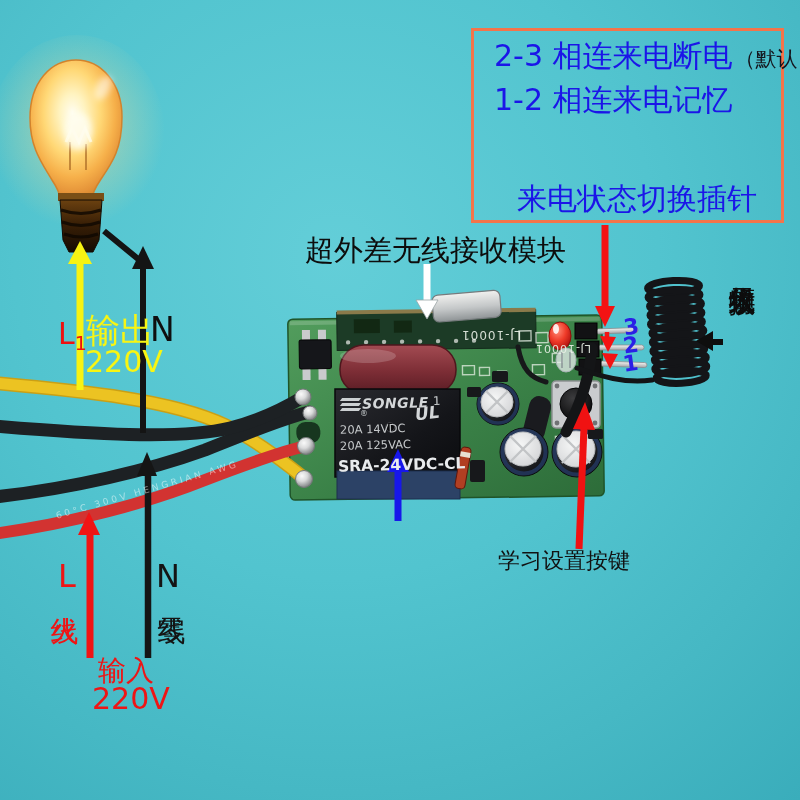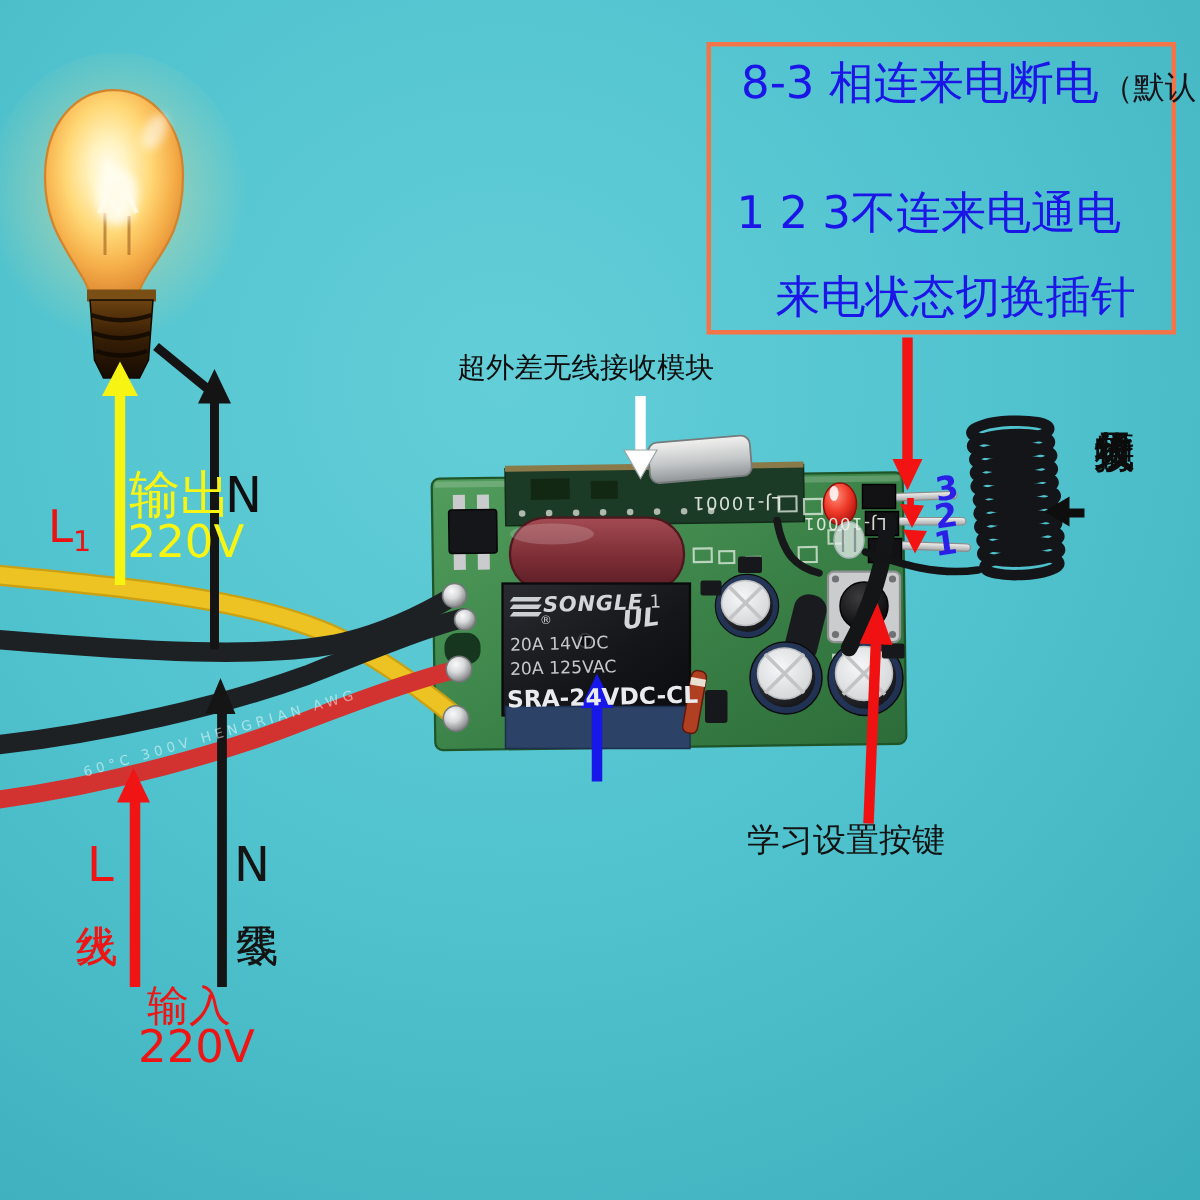--- a/index.html
+++ b/index.html
@@ -313,37 +313,37 @@
 
       <g>
         <line x1="723" y1="342" x2="710" y2="342" stroke="#0e0e0e" stroke-width="6"></line>
         <polygon points="696,341 713,331 713,351" fill="#0e0e0e"></polygon>
       </g>
     </g>
   </svg>
 
   <div class="jbox">
     <div class="ln" style="top:10px;">
-      <span>8-3 相连来电断电</span><span class="note">（默认）</span>
+      <span>2-3 相连来电断电</span><span class="note">（默认）</span>
     </div>
-    <div class="ln" style="top:97px;left:17px;">1 2 3不连来电通电</div>
+    <div class="ln" style="top:54px;">1-2 相连来电记忆</div>
     <div class="ln" style="top:153px;left:43px;">来电状态切换插针</div>
   </div>
 
-  <div class="lbl" style="left:305px;top:236px;font-size:19px;color:#0d0d0d;">超外差无线接收模块</div>
+  <div class="lbl" style="left:305px;top:236px;font-size:29px;color:#0d0d0d;">超外差无线接收模块</div>
   <div class="lbl" style="left:498px;top:550px;font-size:22px;color:#121212;">学习设置按键</div>
   <div class="lbl vert" style="left:729px;top:266px;font-size:27px;color:#0d0d0d;">射频接收天线</div>
 
   <div class="pins">
     <div class="p3">3</div>
     <div class="p2">2</div>
     <div class="p1">1</div>
   </div>
 
-  <div class="lbl" style="left:32px;top:319px;font-size:30px;color:#ee1111;margin-top:18px;"><span>L</span><span class="sub">1</span></div>
+  <div class="lbl" style="left:58px;top:319px;font-size:30px;color:#ee1111;"><span>L</span><span class="sub">1</span></div>
   <div class="lbl" style="left:86px;top:313px;font-size:34px;color:#f8f512;">输出</div>
   <div class="lbl" style="left:85px;top:347px;font-size:30px;color:#f8f512;">220V</div>
   <div class="lbl" style="left:150px;top:313px;font-size:33px;color:#0f0f0f;">N</div>
 
   <div class="lbl" style="left:58px;top:560px;font-size:32px;color:#ee1515;">L</div>
   <div class="lbl vert" style="left:50px;top:595px;font-size:28px;color:#ee1515;">火线</div>
   <div class="lbl" style="left:156px;top:560px;font-size:32px;color:#141414;">N</div>
   <div class="lbl vert" style="left:157px;top:595px;font-size:28px;color:#141414;">零线</div>
   <div class="lbl" style="left:98px;top:657px;font-size:28px;color:#ee1515;">输入</div>
   <div class="lbl" style="left:92px;top:684px;font-size:30px;color:#ee1515;">220V</div>

